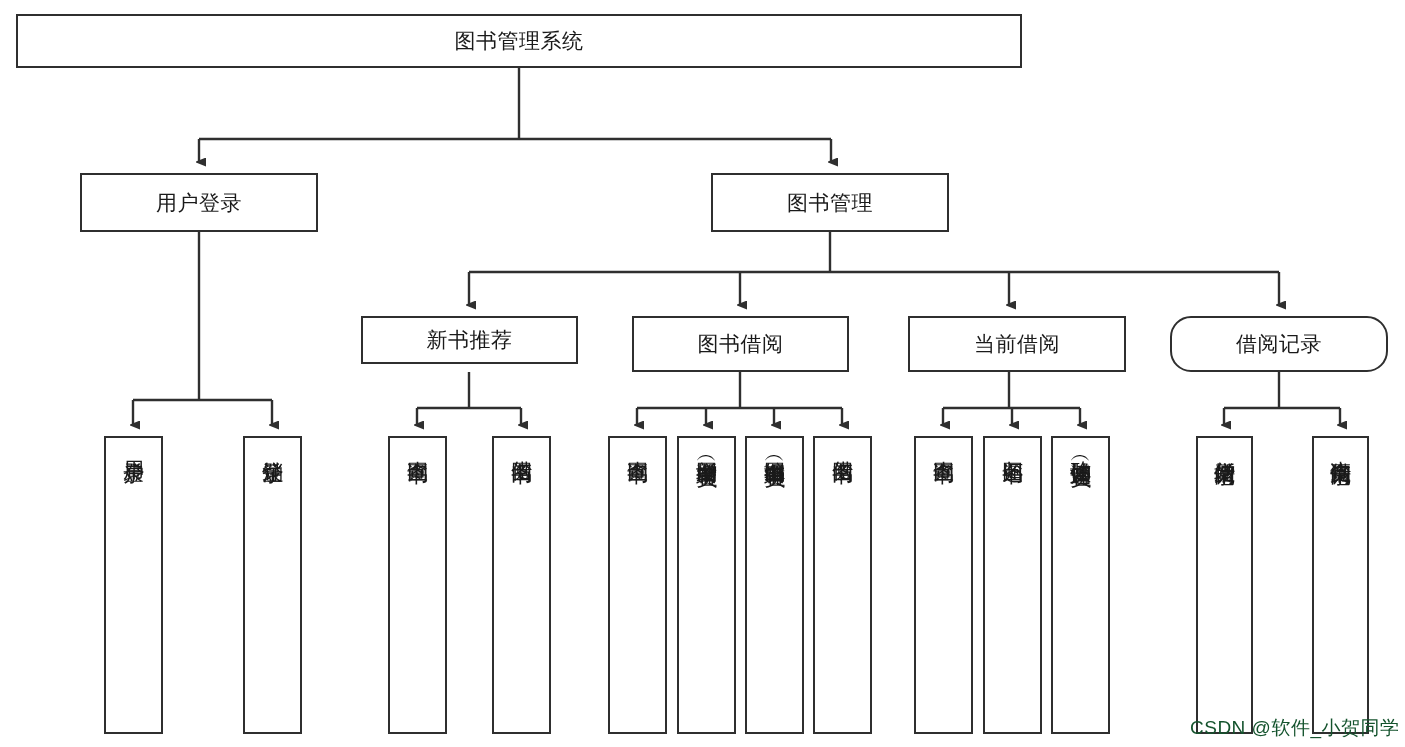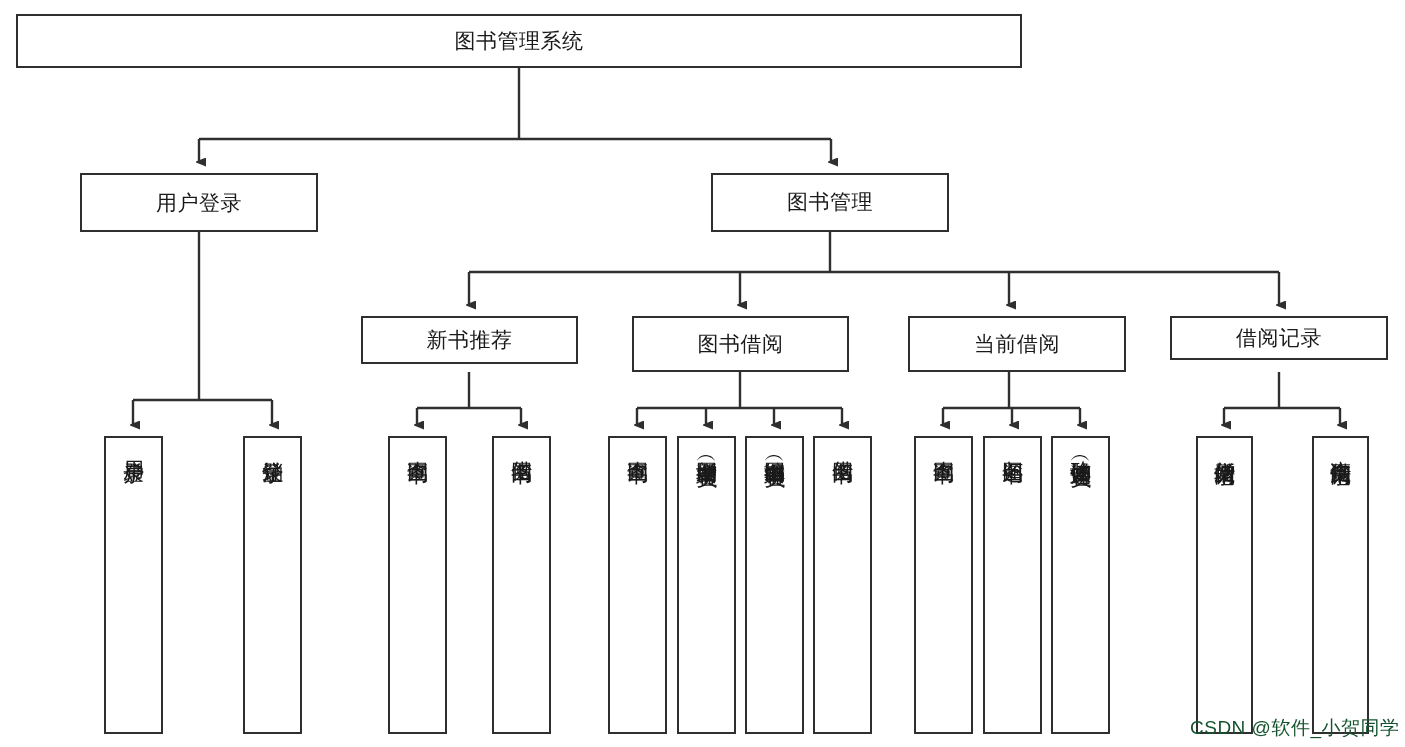--- a/index.html
+++ b/index.html
@@ -122,37 +122,37 @@
   </svg>
 
   <div class="node horiz" style="left:16px; top:14px; width:1006px; height:54px;">
     <span class="node-label">图书管理系统</span>
   </div>
 
   <div class="node horiz" style="left:80px; top:173px; width:238px; height:59px;">
     <span class="node-label">用户登录</span>
   </div>
 
-  <div class="node horiz" style="left:711px; top:173px; width:238px; height:59px;font-family:Liberation Serif, serif;">
+  <div class="node horiz" style="left:711px; top:173px; width:238px; height:59px;">
     <span class="node-label">图书管理</span>
   </div>
 
   <div class="node horiz" style="left:361px; top:316px; width:217px; height:48px;">
     <span class="node-label">新书推荐</span>
   </div>
 
   <div class="node horiz" style="left:632px; top:316px; width:217px; height:56px;">
     <span class="node-label">图书借阅</span>
   </div>
 
   <div class="node horiz" style="left:900px; top:316px; width:218px; height:56px;margin-left:8px;">
     <span class="node-label">当前借阅</span>
   </div>
 
-  <div class="node horiz" style="left:1170px; top:316px; width:218px; height:44px;">
+  <div class="node horiz" style="left:1170px; top:316px; width:218px; height:56px;border-radius:21px;">
     <span class="node-label">借阅记录</span>
   </div>
 
   <div class="node vert" style="left:104px; top:436px; width:59px; height:298px;">
     <span class="node-label">用户登录</span>
   </div>
 
   <div class="node vert" style="left:243px; top:436px; width:59px; height:298px;">
     <span class="node-label">注销登录</span>
   </div>

